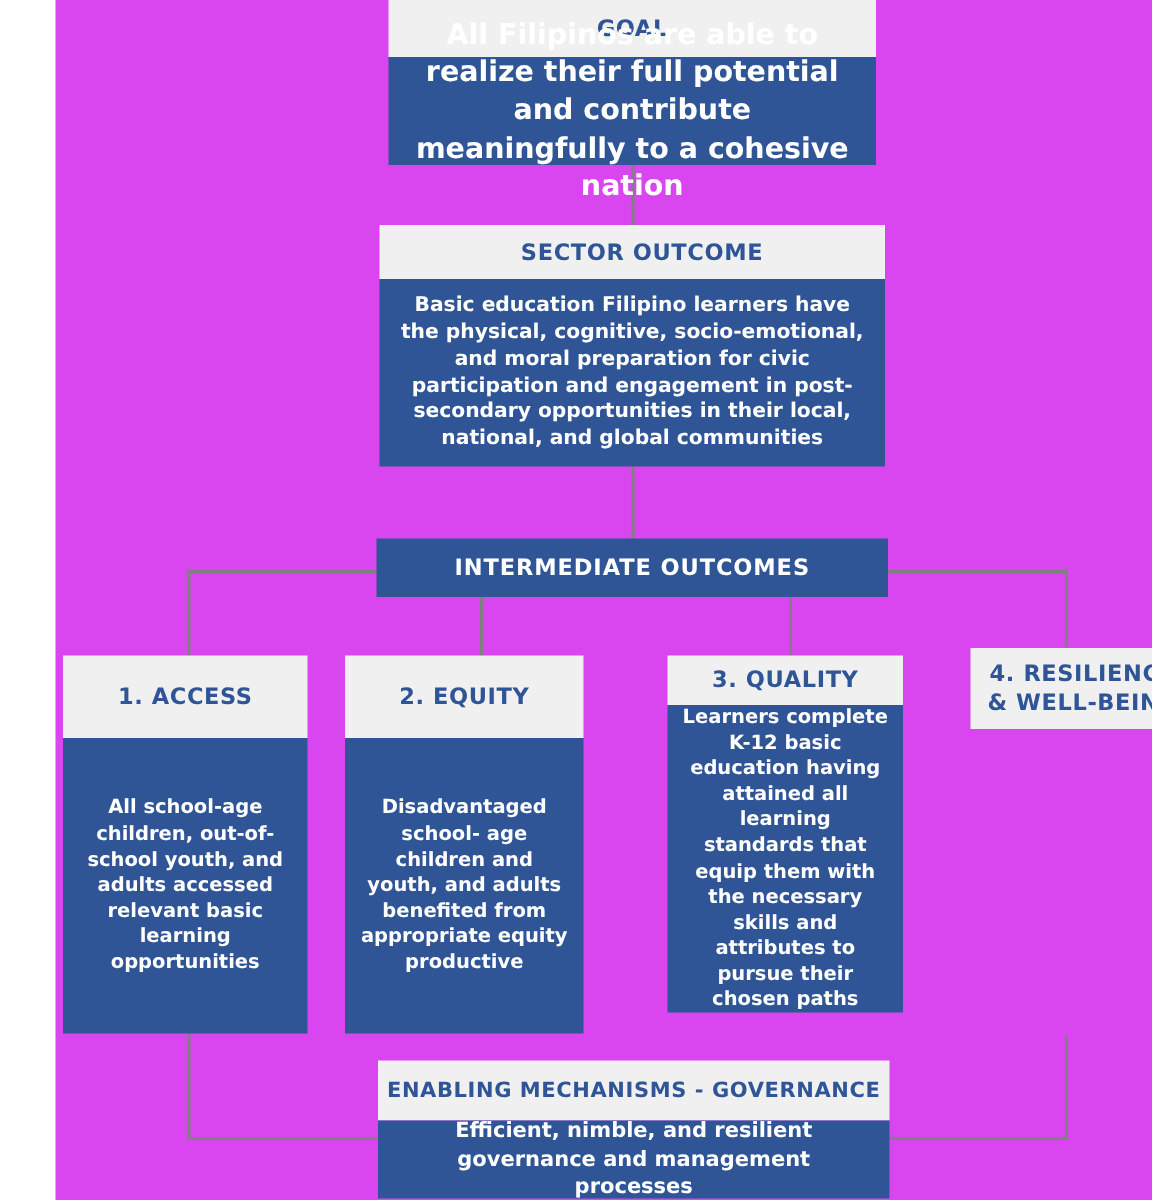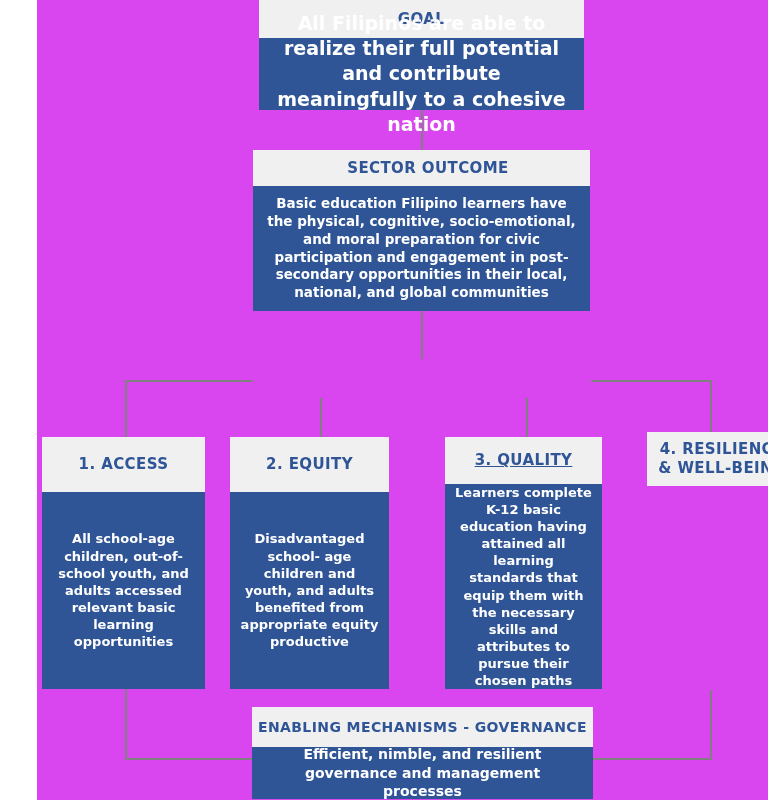--- a/index.html
+++ b/index.html
@@ -85,21 +85,21 @@
 
   #pillar-access  { left: 5px;   top: 437px; width: 163px; }
   #pillar-access .node-head { height: 55px; }
   #pillar-access .node-body { height: 197px; }
 
   #pillar-equity  { left: 193px; top: 437px; width: 159px; }
   #pillar-equity .node-head { height: 55px; }
   #pillar-equity .node-body { height: 197px; }
 
   #pillar-quality { left: 408px; top: 437px; width: 157px; }
-  #pillar-quality .node-head { height: 47px; text-decoration: underline; }
+  #pillar-quality .node-head { height: 33px; }
   #pillar-quality .node-body { height: 205px; }
 
   #pillar-resiliency { left: 610px; top: 432px; width: 150px; }
   #pillar-resiliency .node-head { height: 54px; }
   #pillar-resiliency .node-body { height: 204px; }
 
   
   #enabling { left: 215px; top: 707px; width: 341px; }
   #enabling .node-head { height: 40px; font-size: 14px; }
   #enabling .node-body { height: 52px; font-size: 14px; padding: 4px 12px; }
@@ -134,20 +134,23 @@
   <div class="node" id="goal">
     <div class="node-head">GOAL</div>
     <div class="node-body">All Filipinos are able to realize their full potential and contribute meaningfully to a cohesive nation</div>
   </div>
 
   <div class="node" id="sector">
     <div class="node-head">SECTOR OUTCOME</div>
     <div class="node-body">Basic education Filipino learners have the physical, cognitive, socio-emotional, and moral preparation for civic participation and engagement in post-secondary opportunities in their local, national, and global communities</div>
   </div>
 
+  <div class="node" id="intermediate">
+    <div class="node-body">INTERMEDIATE OUTCOMES</div>
+  </div>
 
   <div class="node pillar" id="pillar-access">
     <div class="node-head">1.  ACCESS</div>
     <div class="node-body">All school-age children, out-of-school youth, and adults accessed relevant basic learning opportunities</div>
   </div>
 
   <div class="node pillar" id="pillar-equity">
     <div class="node-head">2. EQUITY</div>
     <div class="node-body">Disadvantaged school- age children and youth, and adults benefited from appropriate equity productive</div>
   </div>

